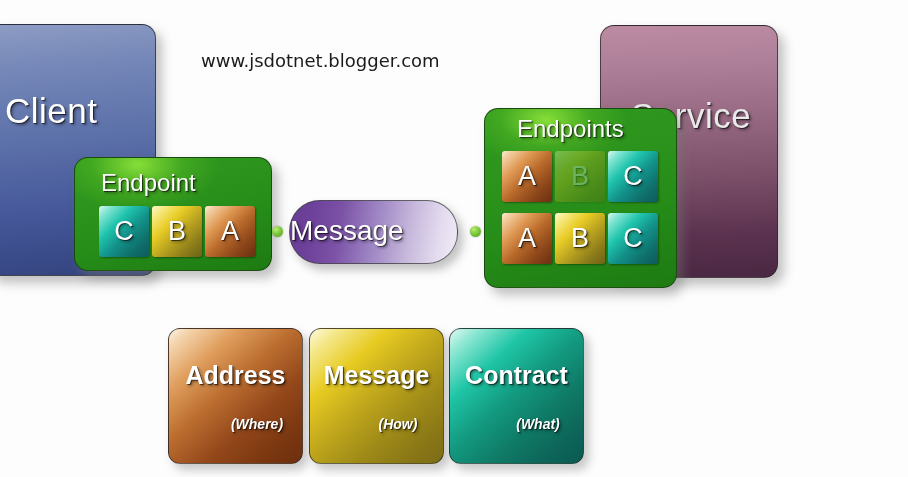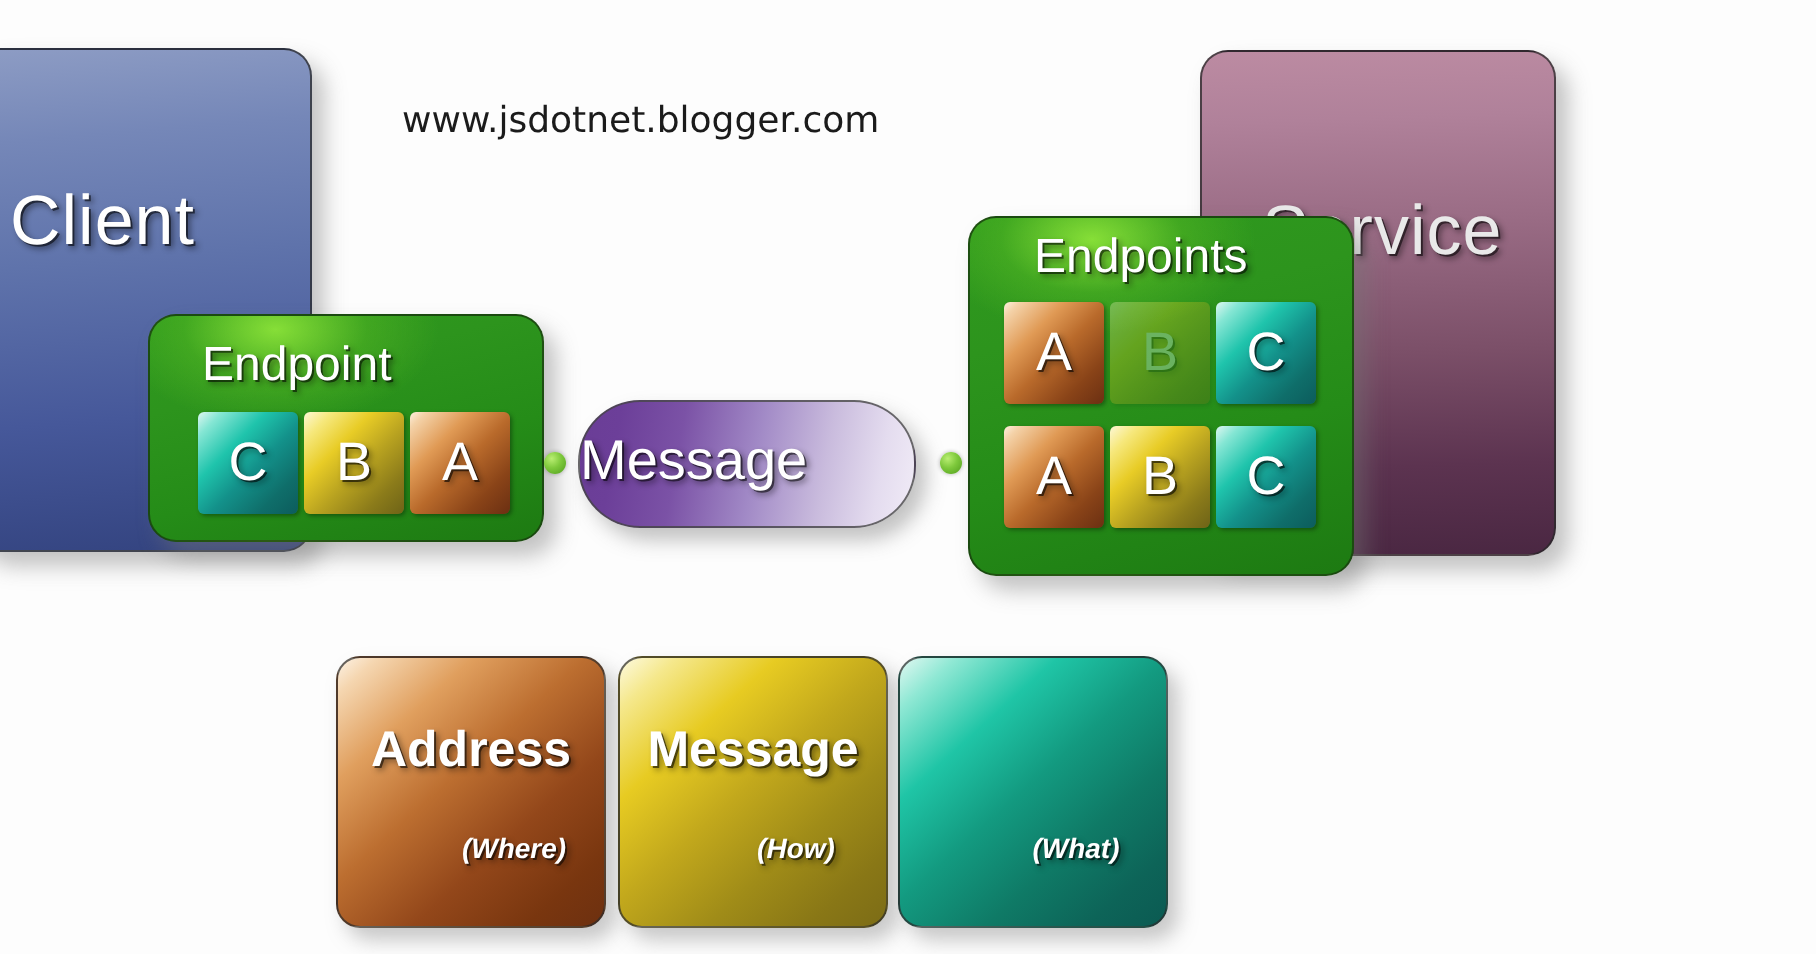--- a/index.html
+++ b/index.html
@@ -356,18 +356,19 @@
     <div class="legend-title">Address</div>
     <div class="legend-sub">(Where)</div>
   </div>
 
   <div class="legend-box" id="legend-binding">
     <div class="legend-title">Message</div>
     <div class="legend-sub">(How)</div>
   </div>
 
   <div class="legend-box" id="legend-contract">
+    <div class="legend-title">Contract</div>
     <div class="legend-sub">(What)</div>
   </div>
 
   <div id="watermark">www.jsdotnet.blogger.com</div>
 
 </div>
 
 </body></html>

